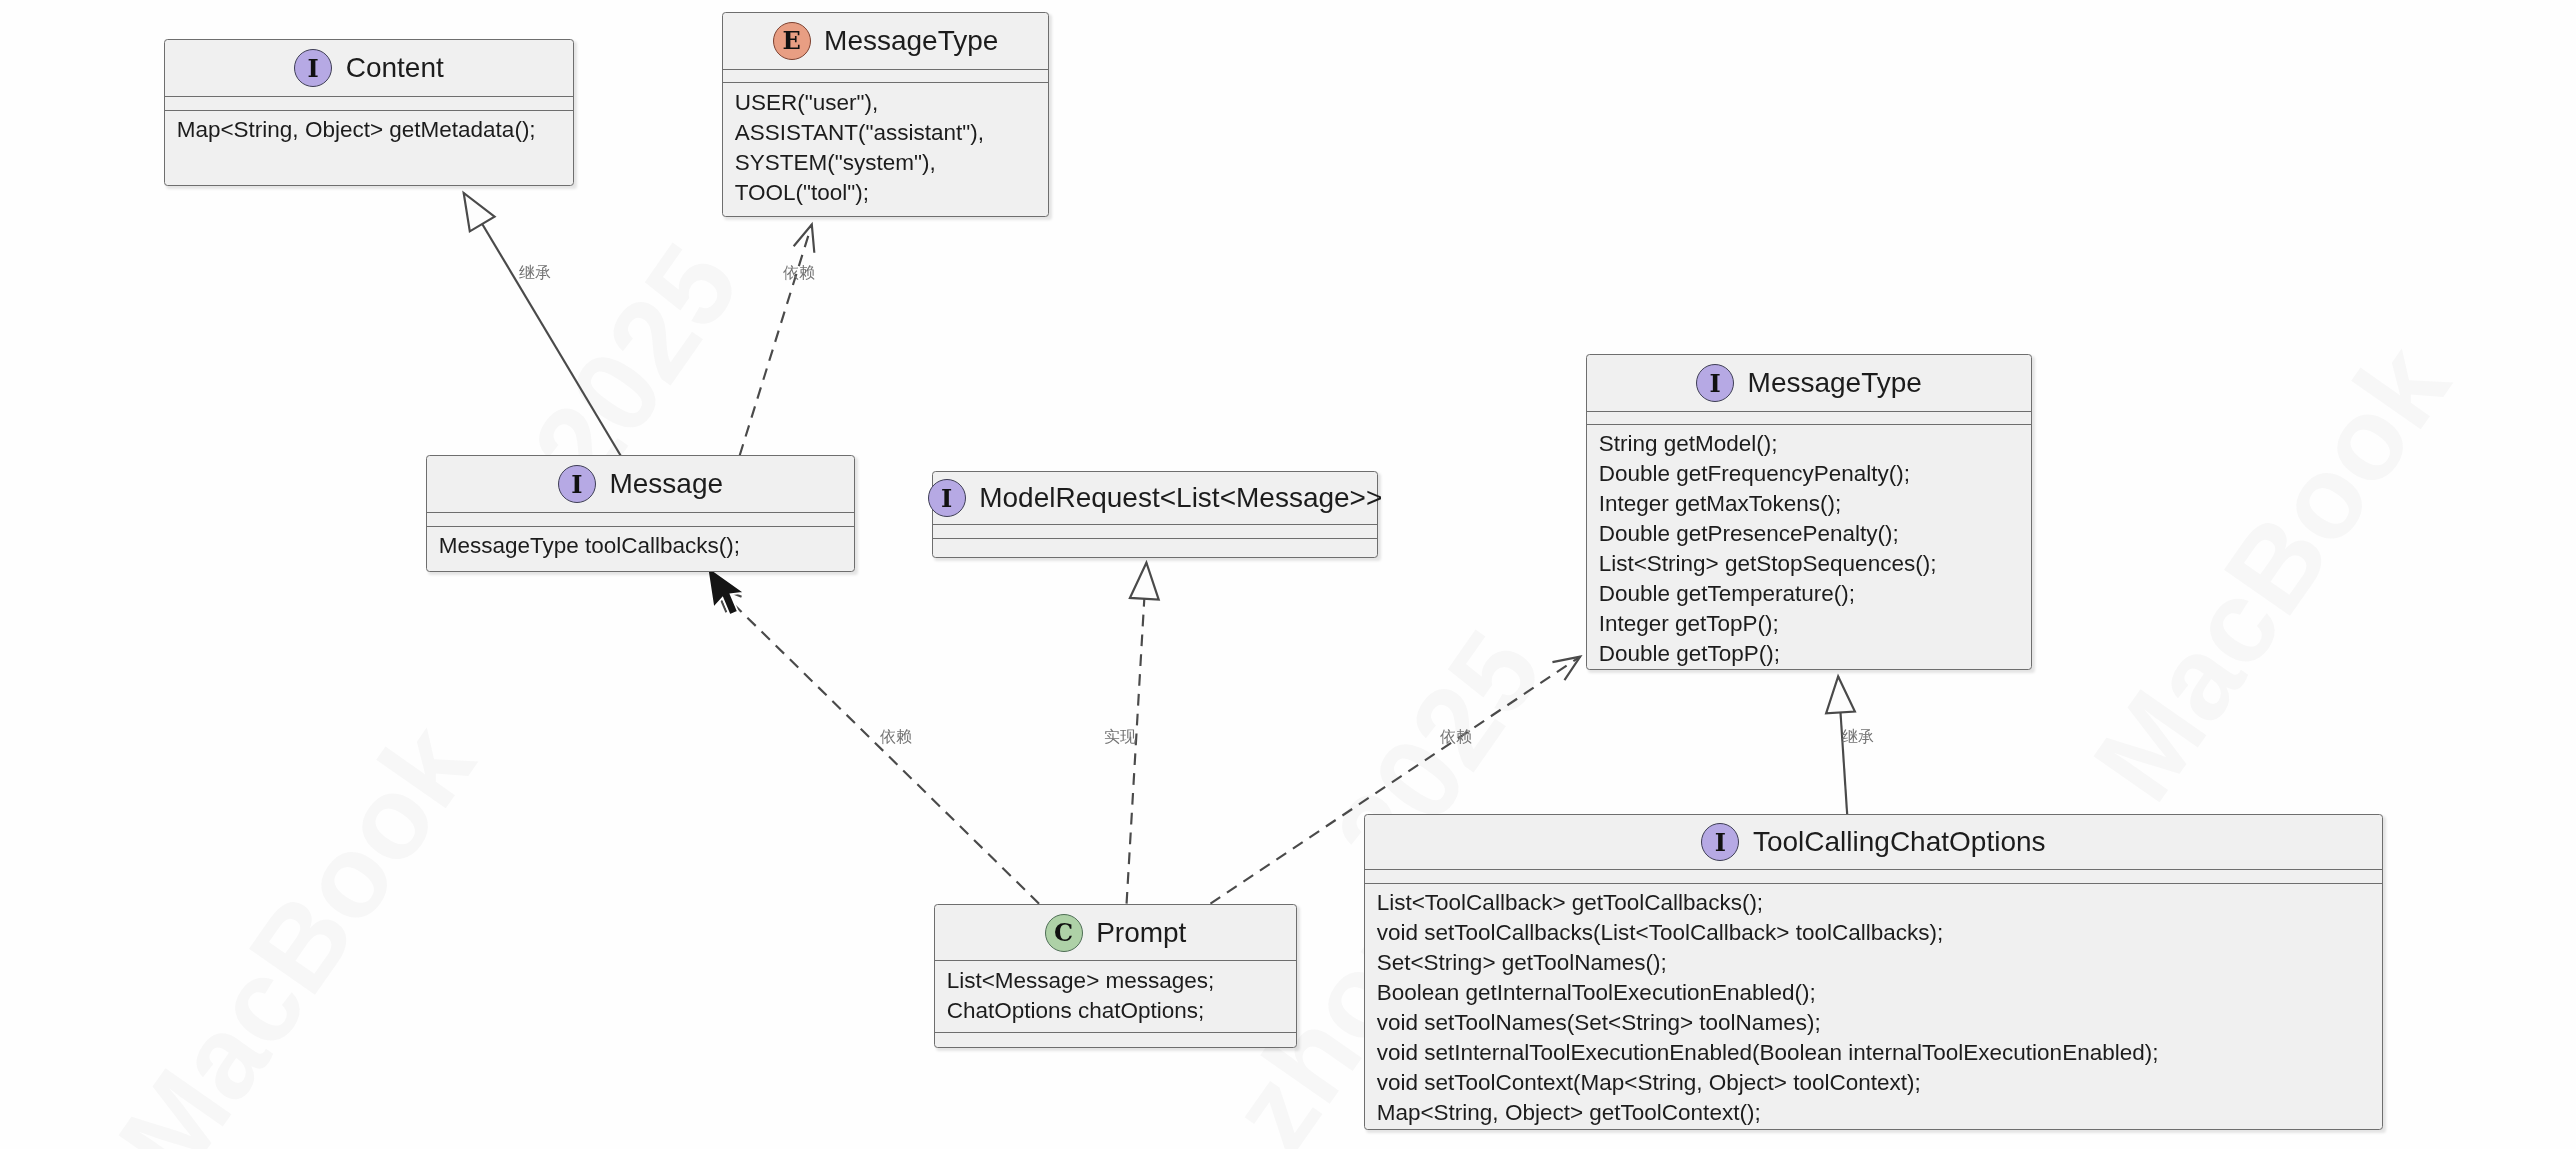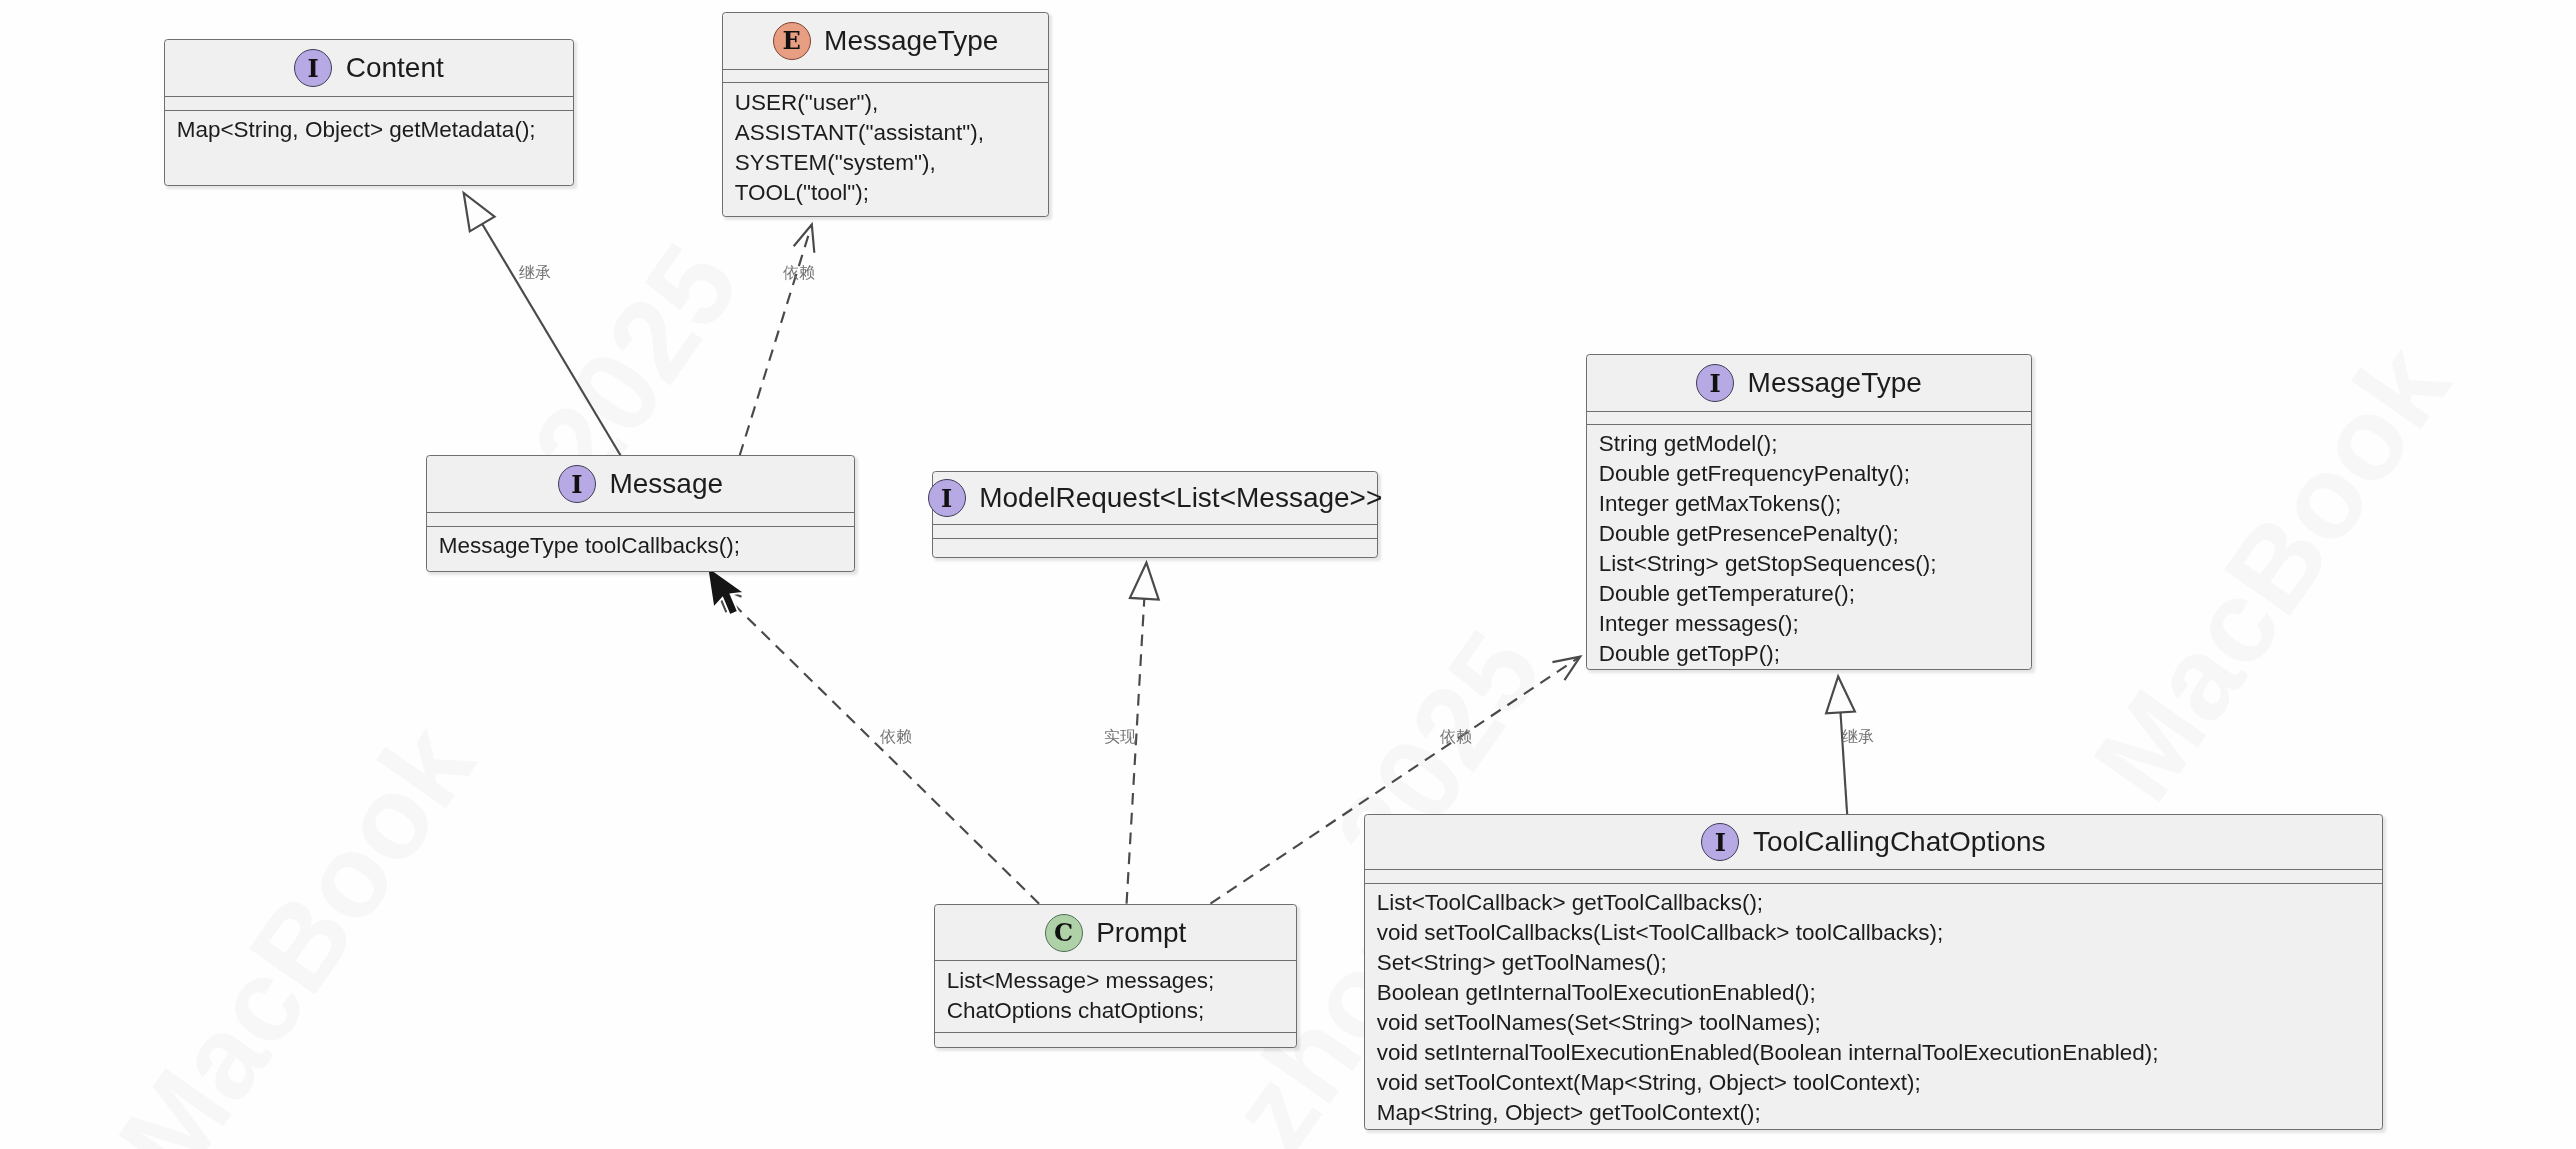--- a/index.html
+++ b/index.html
@@ -182,21 +182,21 @@
       <span class="uml-name italic">MessageType</span>
     </div>
     <div class="compartment empty" style="flex-basis:12.6px"></div>
     <div class="compartment members">
         <div class="member-line">String getModel();</div>
         <div class="member-line">Double getFrequencyPenalty();</div>
         <div class="member-line">Integer getMaxTokens();</div>
         <div class="member-line">Double getPresencePenalty();</div>
         <div class="member-line">List&lt;String&gt; getStopSequences();</div>
         <div class="member-line">Double getTemperature();</div>
-        <div class="member-line">Integer messages();</div>
+        <div class="member-line">Integer getTopP();</div>
         <div class="member-line">Double getTopP();</div>
       </div>
   </div>
 
   <div class="uml-box" style="left:1364px;top:814px;width:1019px;height:316px">
     <div class="uml-title compact" style="flex-basis:54px">
       <span class="badge badge-i">I</span>
       <span class="uml-name italic">ToolCallingChatOptions</span>
     </div>
     <div class="compartment empty"></div>

